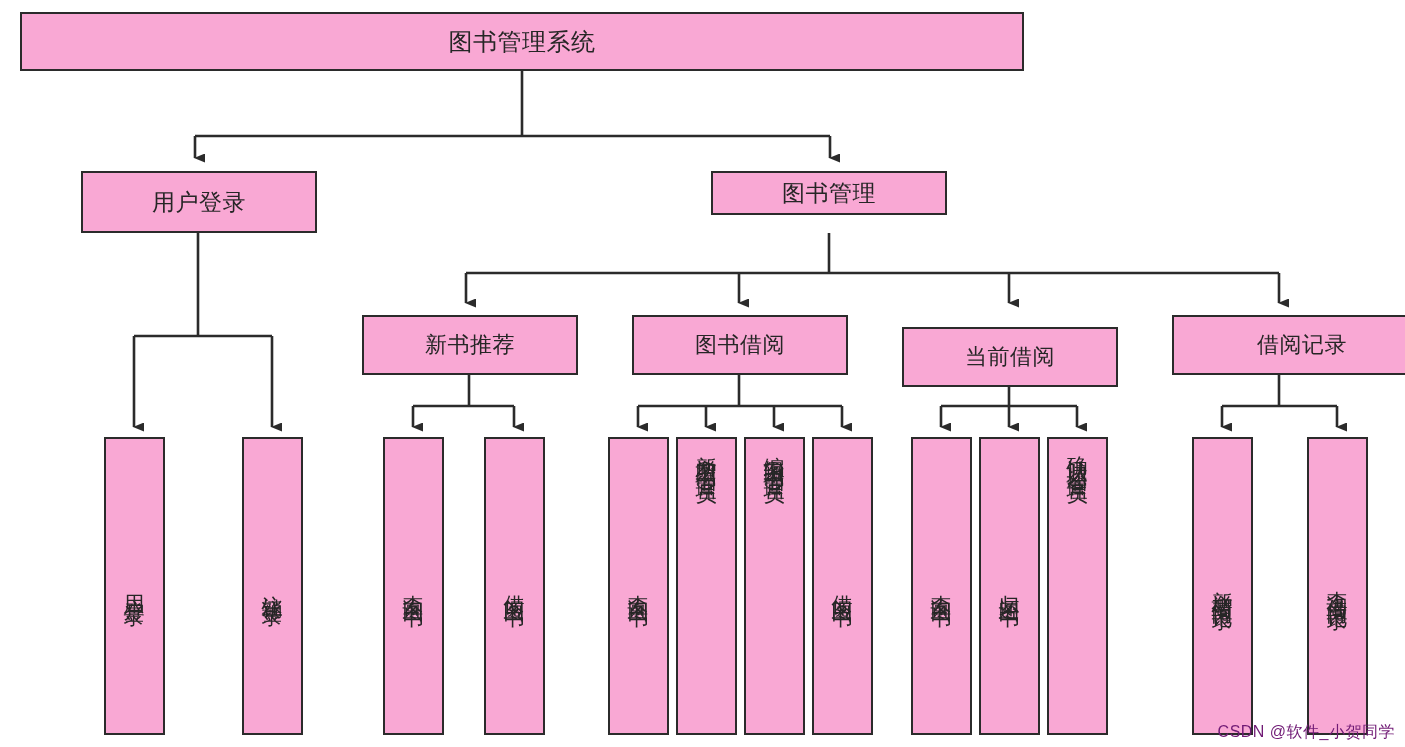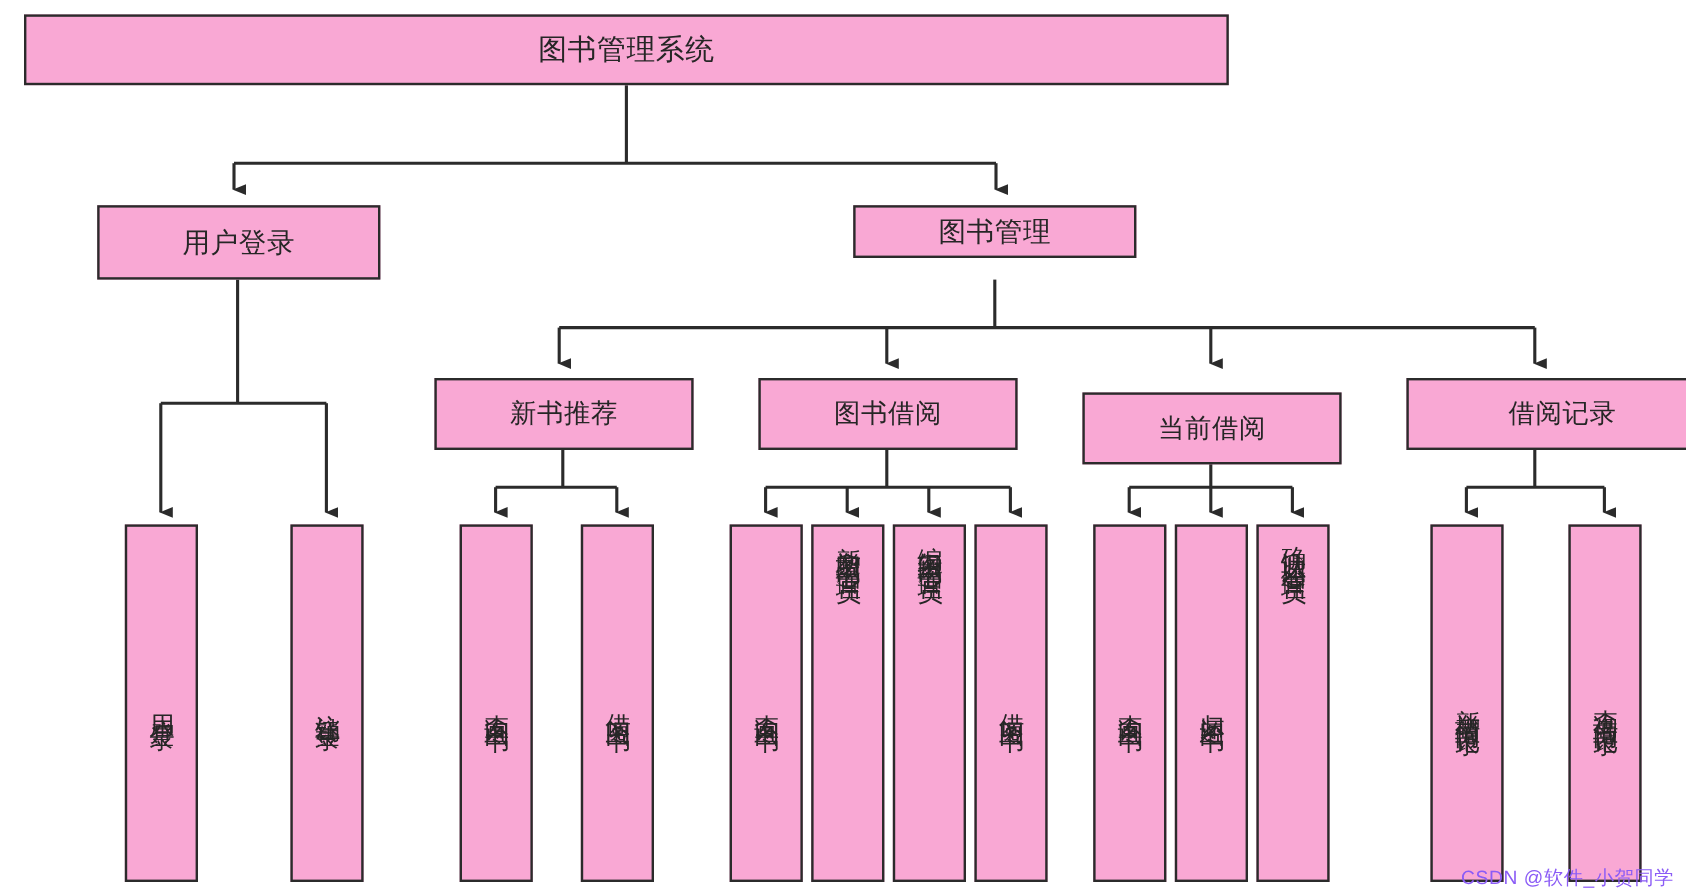--- a/index.html
+++ b/index.html
@@ -61,21 +61,21 @@
     display: block;
   }
   .node-box.leaf.center-v {
     align-items: center;
   }
   .watermark {
     position: absolute;
     right: 10px;
     bottom: 4px;
     font-size: 16px;
-    color: #8b5cf6;
+    color: #701a75;
     white-space: nowrap;
     letter-spacing: 0.5px;
     user-select: none;
   }
 </style>
 </head>
 <body>
 
 <div id="diagram-root">
 

